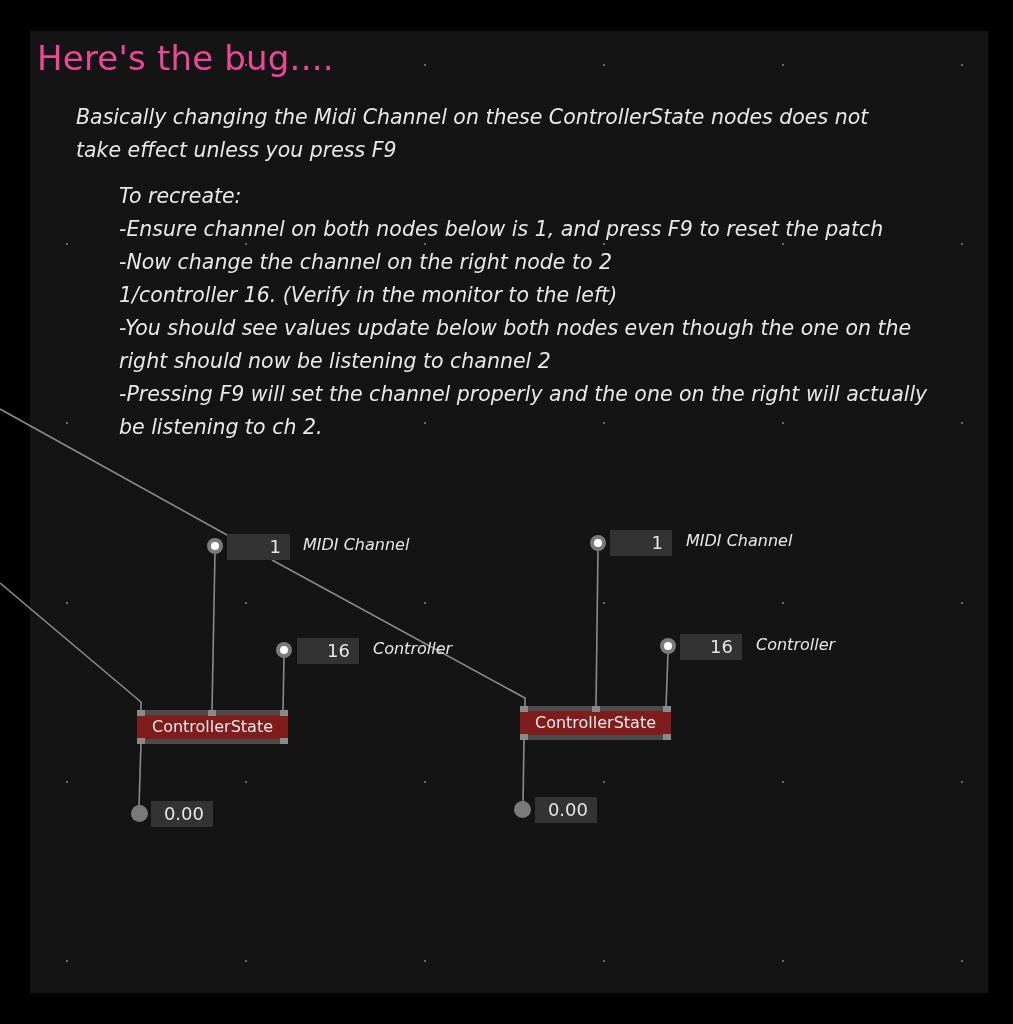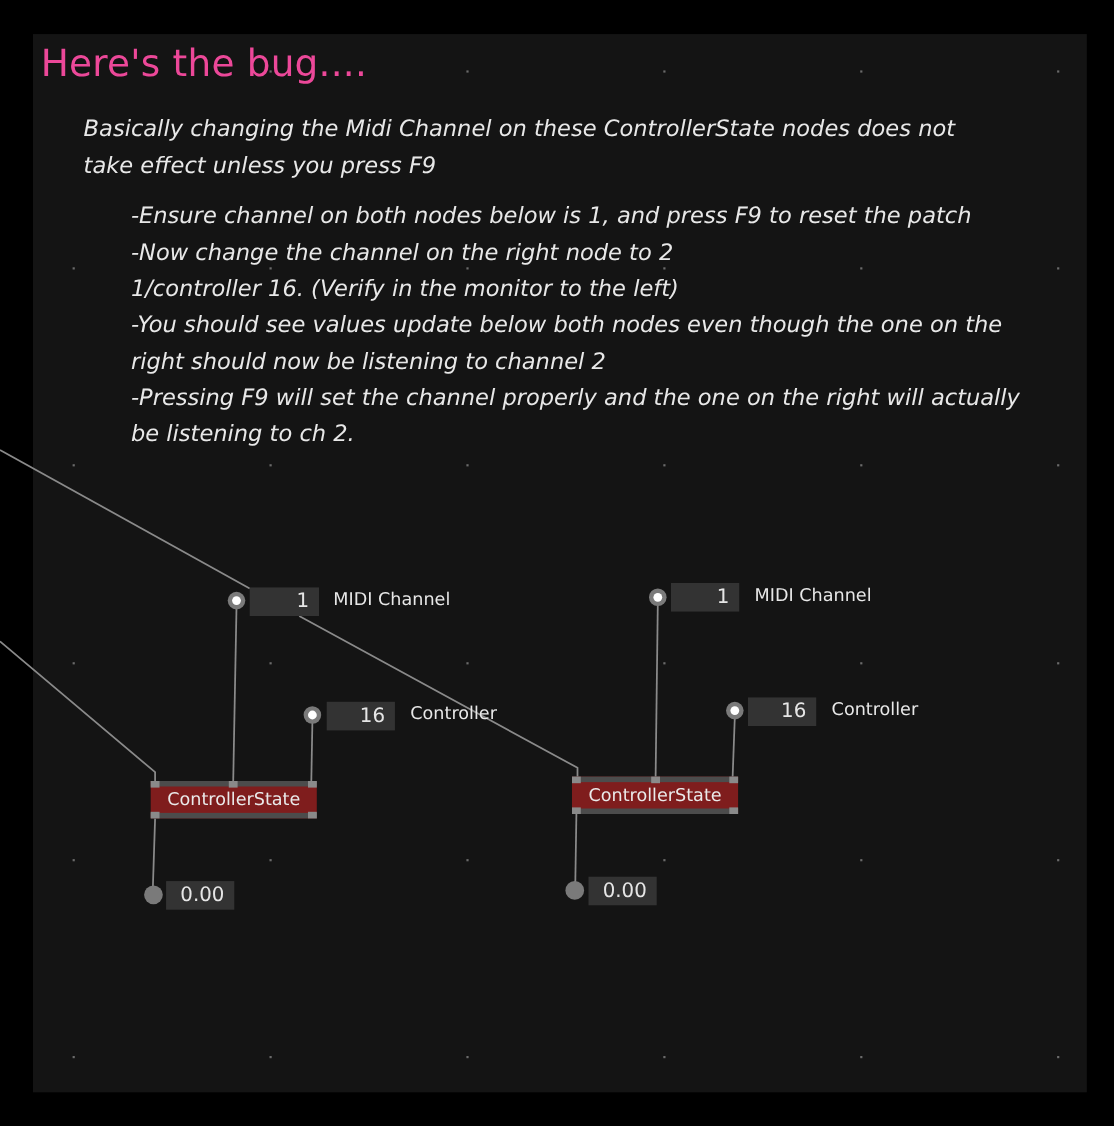--- a/index.html
+++ b/index.html
@@ -6,21 +6,21 @@
     body { width:1013px; height:1024px; position:relative; overflow:hidden; font-family:"DejaVu Sans", sans-serif; }
     #canvas { position:absolute; left:30px; top:31px; width:958px; height:962px; background:#141414; }
     #links { position:absolute; left:0; top:0; width:1013px; height:1024px; pointer-events:none; }
     .gdot { position:absolute; width:2px; height:2px; background:#6a6a6a; }
     .title { position:absolute; left:37px; top:38px; font-size:34px; color:#ec4899; white-space:nowrap; letter-spacing:0.2px; }
     .comment { position:absolute; color:#e8e8e8; font-style:italic; font-size:20.5px; line-height:33px; white-space:nowrap; }
     .iobox { position:absolute; background:#333; color:#e6e6e6; font-size:18px; text-align:right; box-sizing:border-box; padding-right:9px; line-height:26px; height:26px; }
     .pin { position:absolute; width:16px; height:16px; border-radius:50%; background:#7a7a7a; box-sizing:border-box; }
     .pin::after { content:""; position:absolute; left:4px; top:4px; width:8px; height:8px; border-radius:50%; background:#fff; }
     .outpin { position:absolute; width:17px; height:17px; border-radius:50%; background:#7a7a7a; }
-    .lbl { position:absolute; color:#e8e8e8; font-size:16px; white-space:nowrap; }
+    .lbl { position:absolute; font-style:italic; color:#e8e8e8; font-size:16px; white-space:nowrap; }
     .node { position:absolute; width:151px; height:34px; background:#7f1d1d; box-sizing:border-box; }
     .node .bar { position:absolute; left:0; right:0; height:5px; background:#4c4c4c; }
     .node .bar.top { top:0; } .node .bar.bot { bottom:0; }
     .node .npin { position:absolute; width:8px; height:6px; background:#8a8a8a; }
     .node .ntext { position:absolute; left:0; right:0; top:5px; bottom:5px; text-align:center; line-height:24px; color:#eaeaea; font-size:16px; }
   </style>
 </head>
 <body>
 
 <div id="canvas"></div>
@@ -79,20 +79,21 @@
 </svg>
 
 <div class="title">Here's the bug....</div>
 
 <div class="comment" style="left:76px; top:101px;">
   <div>Basically changing the Midi Channel on these  ControllerState nodes does not</div>
   <div>take effect unless you press F9</div>
 </div>
 
 <div class="comment" style="left:119px; top:180px;">
+  <div>To recreate:</div>
   <div>-Ensure channel on both nodes below is 1, and press F9 to reset the patch</div>
   <div>-Now change the channel on the right node to 2</div>
   <div>1/controller 16. (Verify in the monitor to the left)</div>
   <div>-You should see values update below both nodes even though the one on the</div>
   <div>right should now be listening to channel 2</div>
   <div>-Pressing F9 will set the channel properly and the one on the right will actually</div>
   <div>be listening to ch 2.</div>
 </div>
 
 <div>

